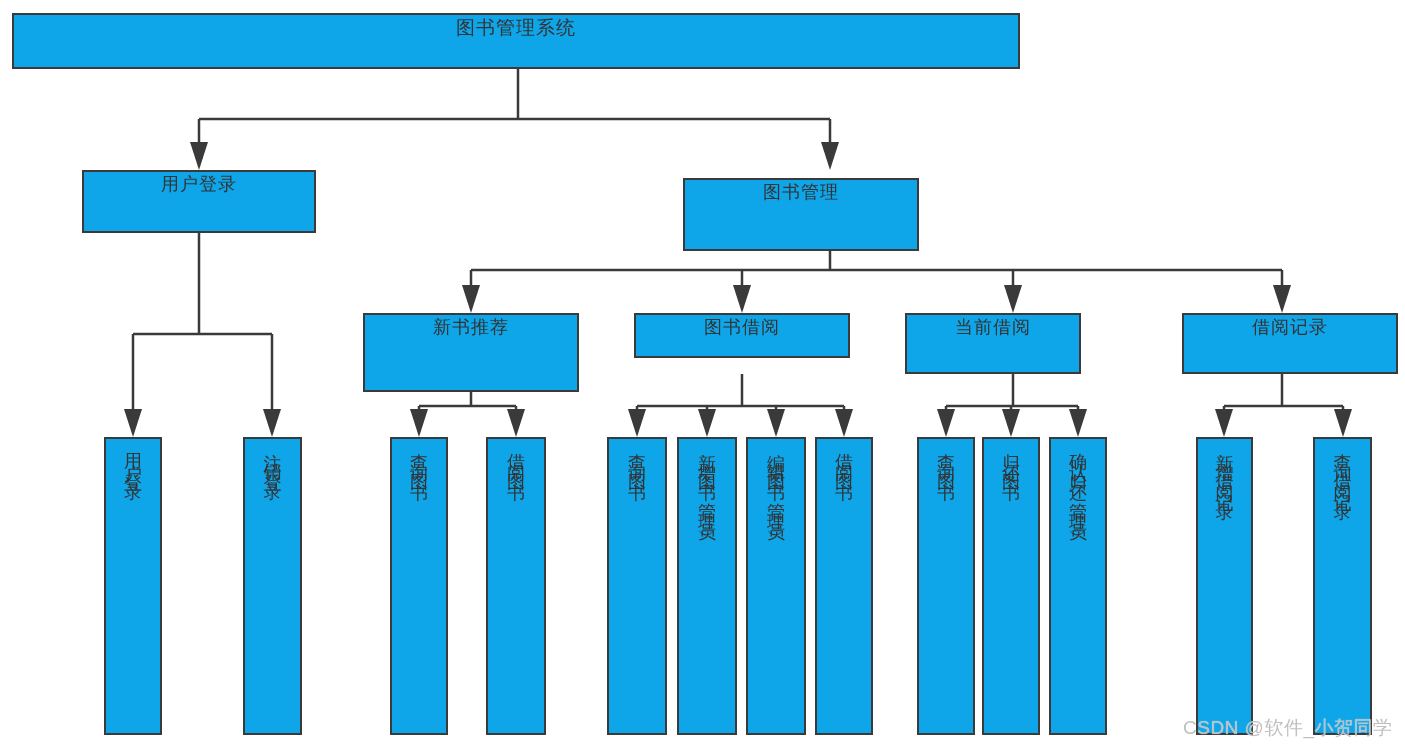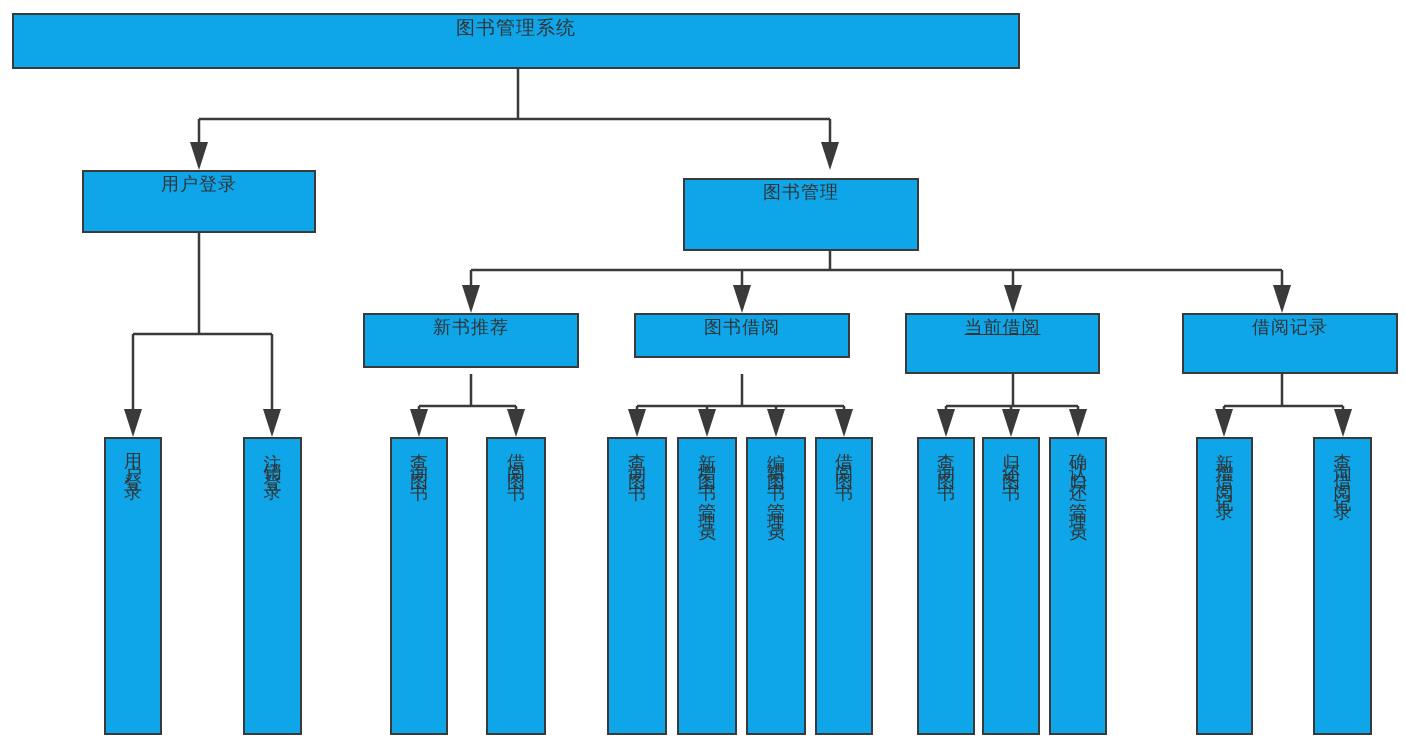--- a/index.html
+++ b/index.html
@@ -104,27 +104,27 @@
     <span>图书管理系统</span>
   </div>
 
   <div class="node h-node" style="left:82px; top:170px; width:234px; height:63px;">
     <span>用户登录</span>
   </div>
   <div class="node h-node" style="left:683px; top:170px; width:236px; height:73px;margin-top:8px;">
     <span>图书管理</span>
   </div>
 
-  <div class="node h-node" style="left:363px; top:313px; width:216px; height:55px;">
+  <div class="node h-node" style="left:363px; top:313px; width:216px; height:79px;">
     <span>新书推荐</span>
   </div>
   <div class="node h-node" style="left:634px; top:313px; width:216px; height:45px;">
     <span>图书借阅</span>
   </div>
-  <div class="node h-node" style="left:905px; top:313px; width:195px; height:61px;text-decoration:underline;">
+  <div class="node h-node" style="left:905px; top:313px; width:176px; height:61px;">
     <span>当前借阅</span>
   </div>
   <div class="node h-node" style="left:1182px; top:313px; width:216px; height:61px;">
     <span>借阅记录</span>
   </div>
 
   <div class="node leaf-node" style="left:104px; top:437px; width:58px; height:298px;">
     <span class="vtext">用户登录</span>
   </div>
   <div class="node leaf-node" style="left:243px; top:437px; width:59px; height:298px;">
@@ -161,14 +161,15 @@
     <span class="vtext">确认归还（管理员）</span>
   </div>
 
   <div class="node leaf-node" style="left:1196px; top:437px; width:57px; height:298px;">
     <span class="vtext">新增借阅记录</span>
   </div>
   <div class="node leaf-node" style="left:1313px; top:437px; width:59px; height:298px;">
     <span class="vtext">查询借阅记录</span>
   </div>
 
+  <div class="watermark">CSDN @软件_小贺同学</div>
 
 </div>
 
 </body></html>

